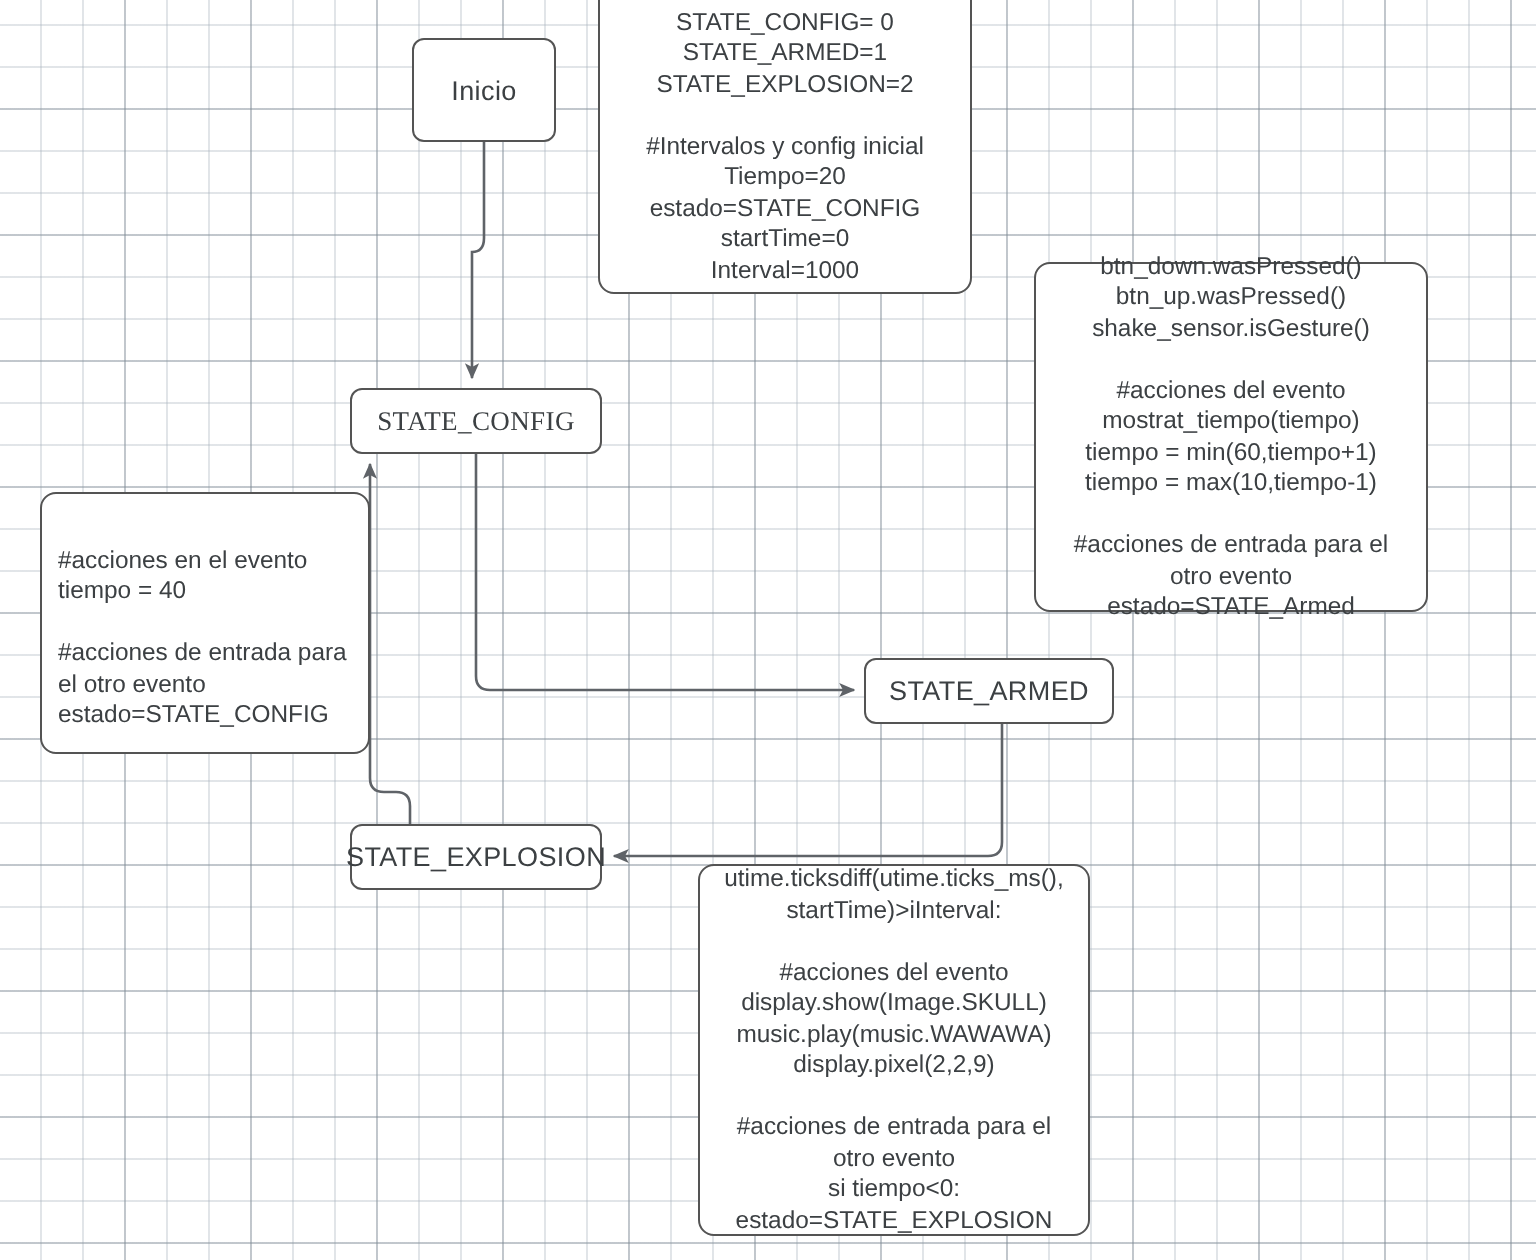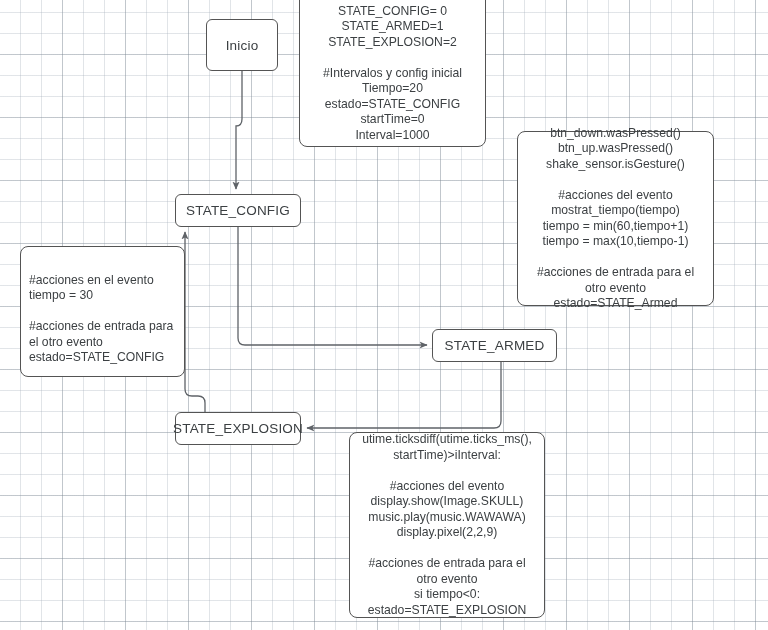--- a/index.html
+++ b/index.html
@@ -84,21 +84,21 @@
 
     <path d="M 501 362 L 501 421 Q 501 428 494 428 L 307 428" fill="none" stroke="#5f6368" stroke-width="1.3" marker-end="url(#arrow)"></path>
 
     <path d="M 205 412 L 205 403 Q 205 396 198 396 L 192 396 Q 185 396 185 389 L 185 244 Q 185 237 185 237 L 185 232" fill="none" stroke="#5f6368" stroke-width="1.3" marker-end="url(#arrow)"></path>
   </svg>
 
   <div class="node" style="left:206px; top:19px; width:72px; height:52px;">
     <span>Inicio</span>
   </div>
 
-  <div class="node" style="left:175px; top:194px; width:126px; height:33px;">
+  <div class="node" style="left:175px; top:194px; width:126px; height:33px;font-family:Liberation Serif, serif;">
     <span>STATE_CONFIG</span>
   </div>
 
   <div class="node" style="left:432px; top:329px; width:125px; height:33px;">
     <span>STATE_ARMED</span>
   </div>
 
   <div class="node" style="left:175px; top:412px; width:126px; height:33px;">
     <span>STATE_EXPLOSION</span>
   </div>
@@ -126,21 +126,21 @@
 tiempo = min(60,tiempo+1)
 tiempo = max(10,tiempo-1)
 
 #acciones de entrada para el otro evento
 estado=STATE_Armed</span>
   </div>
 
   <div class="note left" style="left:20px; top:246px; width:165px; height:131px; text-align:left;">
     <span class="hdr" style="display: block; white-space: pre-line;"><span style="display: block; white-space: pre-line;">
 #acciones en el evento
-tiempo = 30
+tiempo = 40
 
 #acciones de entrada para el otro evento
 estado=STATE_CONFIG</span></span>
   </div>
 
   <div class="note center" style="left:349px; top:432px; width:196px; height:186px;">
     <span class="hdr" style="white-space: pre-line;">utime.ticksdiff(utime.ticks_ms(), startTime)&gt;iInterval:
 
 #acciones del evento
 display.show(Image.SKULL)

